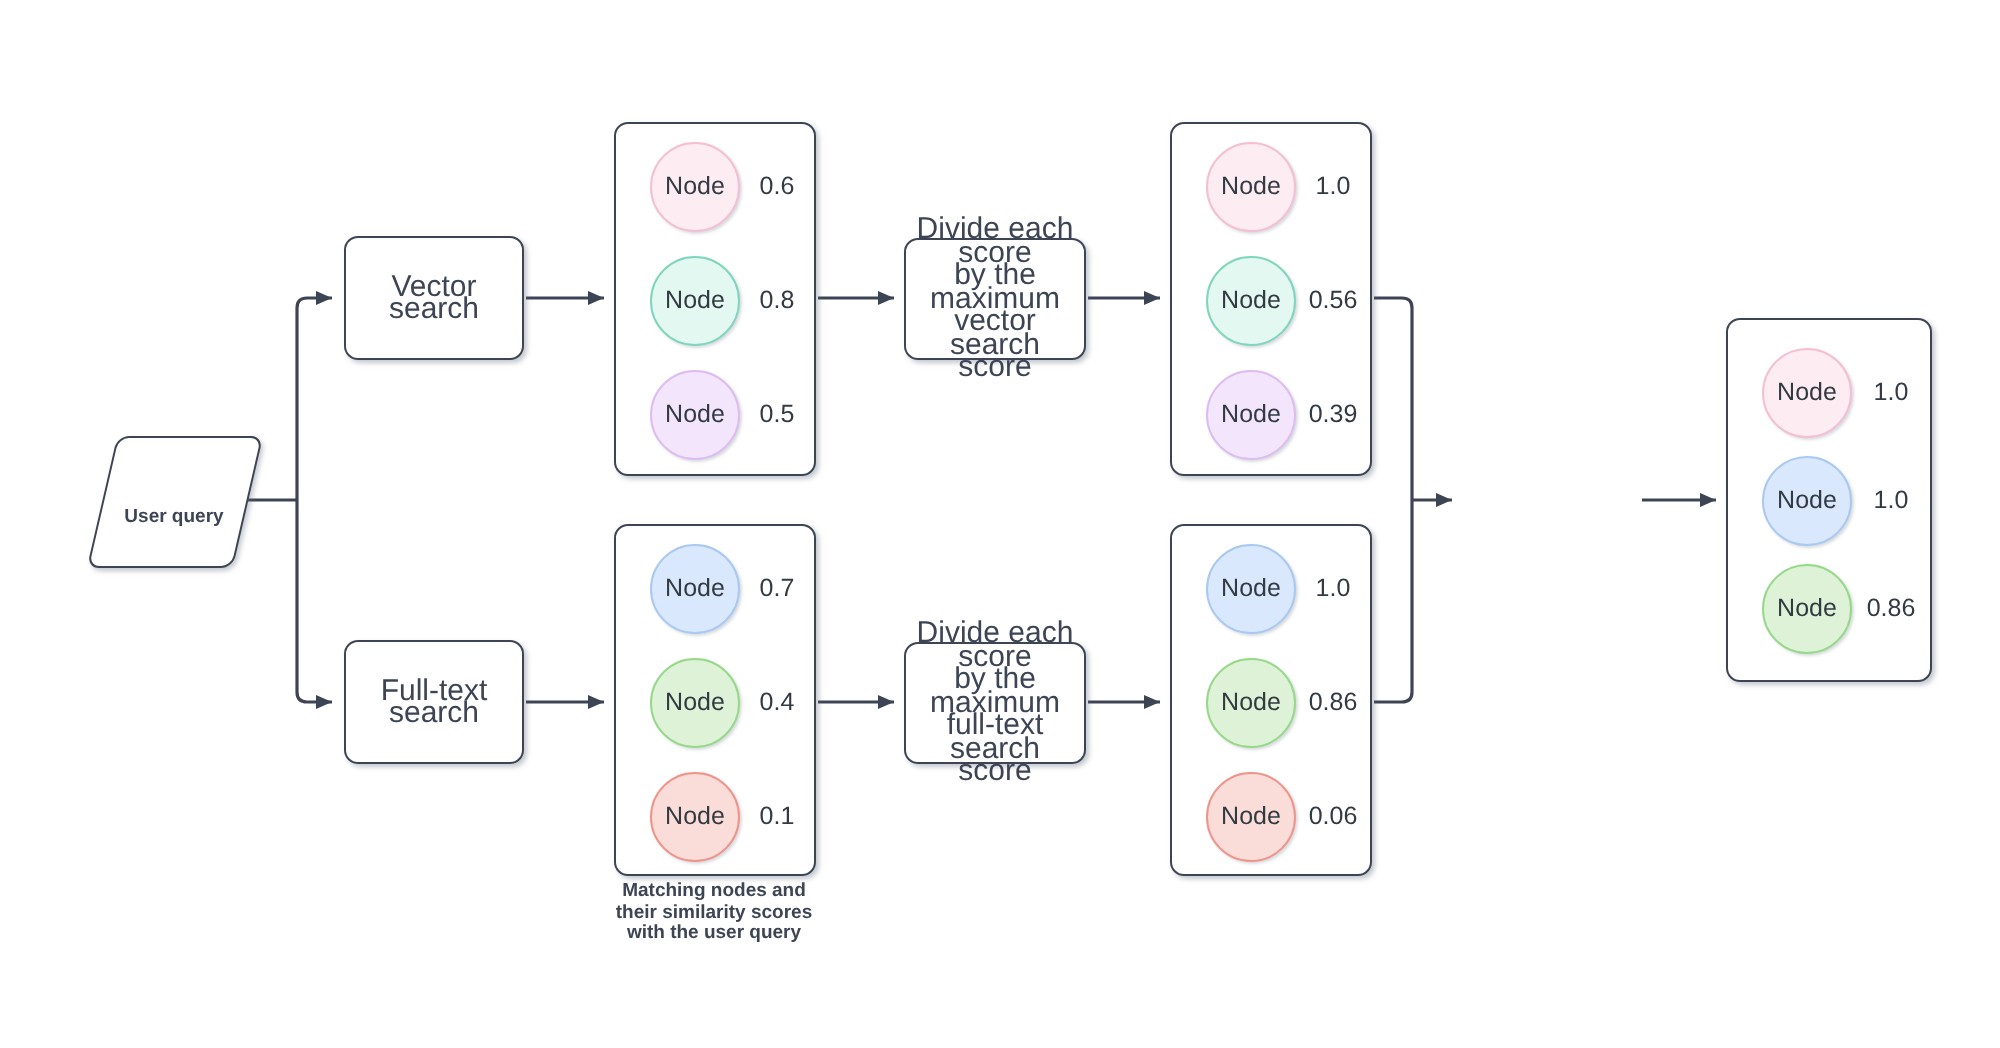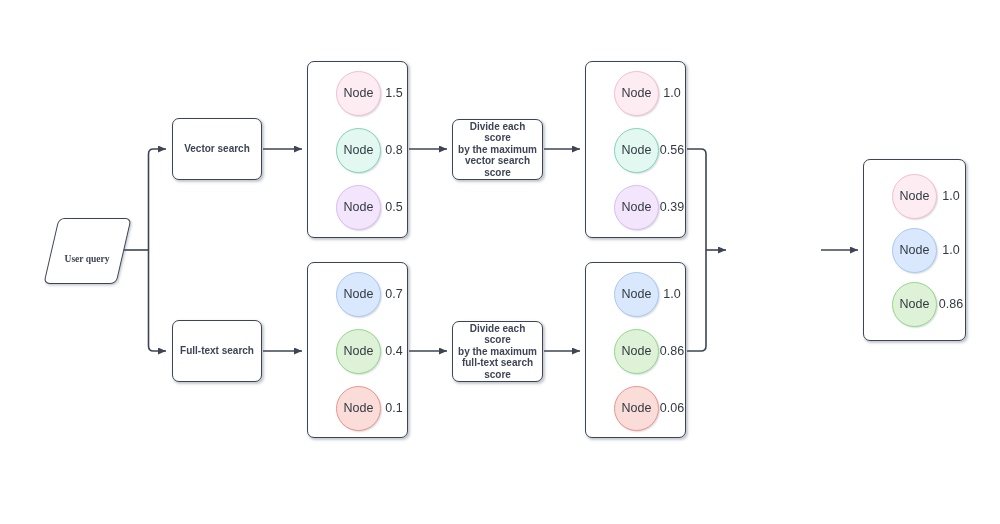--- a/index.html
+++ b/index.html
@@ -11,43 +11,43 @@
   svg.wires { position: absolute; left: 0; top: 0; width: 1000px; height: 524px; }
   .edge { fill: none; stroke: var(--stroke); stroke-width: 1.6px; }
   .box {
     position: absolute; background: #fff;
     border: 1.6px solid var(--stroke); border-radius: 7px;
     box-shadow: 1.5px 1.5px 2.5px rgba(100,110,125,0.38);
     display: flex; align-items: center; justify-content: center;
     text-align: center; box-sizing: border-box;
   }
   .label-sm {
-    font-size: 10px; font-weight: bold; color: var(--stroke);
+    font-size: 15px; font-weight: normal; color: var(--stroke);
     line-height: 11.5px; padding: 0 4px;
   }
   .node-group { flex-direction: column; justify-content: flex-start; }
   .node-row { display: flex; align-items: center; width: 100%; height: 57px; }
   .node-group.final .node-row { height: 54px; }
   .pad-a { padding-top: 2.5px; }
   .pad-b { padding-top: 9px; }
   .circle {
     width: 45px; height: 45px; border-radius: 50%;
-    border: 1.6px solid; box-sizing: border-box; margin-left: 28px;
+    border: 1.6px solid; box-sizing: border-box; margin-left: 17px;
     display: flex; align-items: center; justify-content: center;
     font-size: 12.5px; color: #333a42; flex: 0 0 auto;
     box-shadow: 1px 1px 1.5px rgba(100,110,125,0.25);
   }
   .score { flex: 1; text-align: center; font-size: 12.5px; color: #333a42; }
   .c-pink   { background: var(--pink-fill);   border-color: var(--pink-border); }
   .c-teal   { background: var(--teal-fill);   border-color: var(--teal-border); }
   .c-purple { background: var(--purple-fill); border-color: var(--purple-border); }
   .c-blue   { background: var(--blue-fill);   border-color: var(--blue-border); }
   .c-green  { background: var(--green-fill);  border-color: var(--green-border); }
   .c-red    { background: var(--red-fill);    border-color: var(--red-border); }
-  .parallelogram-wrap { position: absolute; left: 42px; top: 218px; width: 90px; height: 81px; font-family: Liberation Serif, serif; }
+  .parallelogram-wrap { position: absolute; left: 42px; top: 218px; width: 90px; height: 81px; }
   .parallelogram {
     position: absolute; left: 8.5px; top: 0; width: 73px; height: 66px;
     background: #fff; border: 1.6px solid var(--stroke); border-radius: 6px;
     transform: skewX(-13deg); box-sizing: border-box;
     box-shadow: 1.5px 1.5px 2.5px rgba(100,110,125,0.38);
   }
   .parallelogram-label {
     position: absolute; left: 0; top: 0; width: 100%; height: 100%;
     display: flex; align-items: center; justify-content: center;
     font-size: 9.5px; font-weight: bold; color: var(--stroke);
@@ -95,21 +95,21 @@
 
   <div class="box" style="left:172px; top:320px; width:90px; height:62px;">
     <div class="label-sm">Full-text search</div>
   </div>
 
   <div class="box node-group pad-a" style="left:307px; top:61px; width:101px; height:177px;">
     <div class="node-row">
       <div class="circle c-pink">
         <span>Node</span>
       </div>
-      <div class="score">1.5</div>
+      <div class="score">0.6</div>
     </div>
     <div class="node-row">
       <div class="circle c-teal">
         <span>Node</span>
       </div>
       <div class="score">0.8</div>
     </div>
     <div class="node-row">
       <div class="circle c-purple">
         <span>Node</span>
@@ -214,14 +214,19 @@
       <div class="score">1.0</div>
     </div>
     <div class="node-row">
       <div class="circle c-green">
         <span>Node</span>
       </div>
       <div class="score">0.86</div>
     </div>
   </div>
 
+  <div class="caption">
+    <div>Matching nodes and</div>
+    <div>their similarity scores</div>
+    <div>with the user query</div>
+  </div>
 
 </div>
 
 </body></html>

